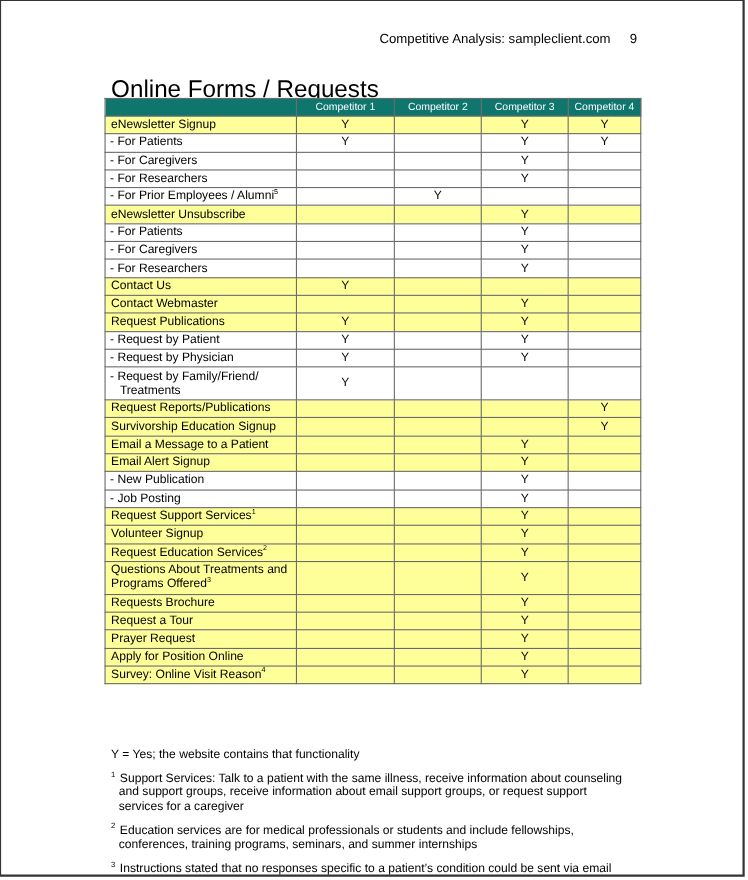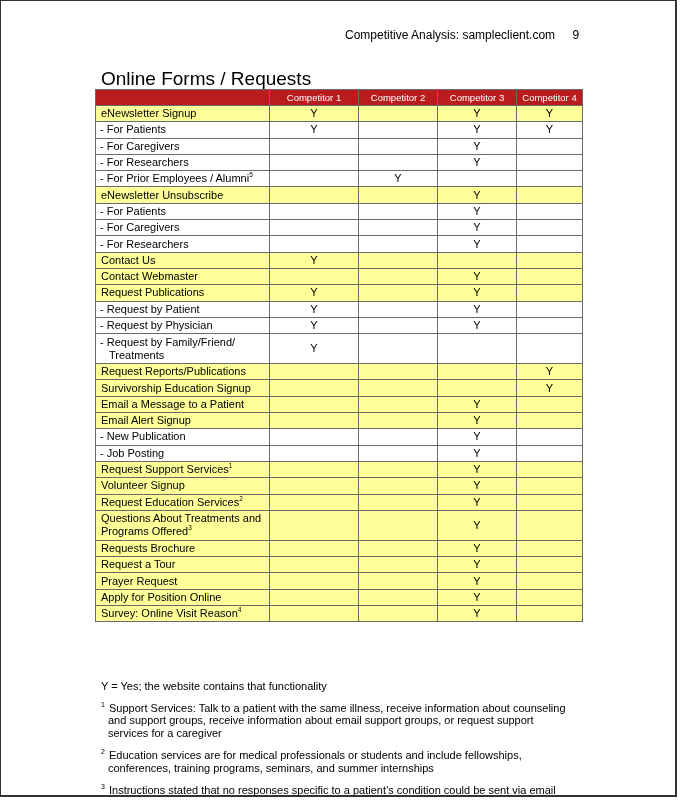--- a/index.html
+++ b/index.html
@@ -3,31 +3,31 @@
   <meta charset="utf-8">
   <style>
     html, body { margin: 0; padding: 0; background: #ffffff; }
     body { width: 680px; height: 800px; position: relative; overflow: hidden;
            font-family: "Liberation Sans", sans-serif; color: #000; }
     .page-frame { position: absolute; left: 0; top: 0; width: 677px; height: 797px;
                   border-right: 2px solid #333; border-bottom: 2px solid #333;
                   border-left: 1px solid #333; border-top: 1px solid #333; box-sizing: border-box; }
     .running-header { position: absolute; top: 28px; left: 345px; font-size: 12px; white-space: nowrap; }
     .running-header .page-num { margin-left: 14px; }
-    .section-title { position: absolute; top: 68px; left: 101px; font-size: 19px; }
+    .section-title { position: absolute; top: 68px; left: 101px; font-size: 22px; }
     table.matrix { position: absolute; top: 89px; left: 95px; border-collapse: collapse;
                    table-layout: fixed; width: 487px; font-size: 11px; }
     table.matrix col.c-feature { width: 174px; }
     table.matrix col.c-comp1 { width: 89px; }
     table.matrix col.c-comp2 { width: 79px; }
     table.matrix col.c-comp3 { width: 79px; }
     table.matrix col.c-comp4 { width: 66px; }
     table.matrix th, table.matrix td { border: 1px solid #6b6b6b; padding: 0 5px; height: 15.3px;
                    line-height: 13px; vertical-align: middle; }
-    table.matrix thead th { background: #b91c1c; color: #ffffff; font-weight: normal;
+    table.matrix thead th { background: #0f766e; color: #ffffff; font-weight: normal;
                    font-size: 9.5px; text-align: center; height: 15px; }
     table.matrix td.val { text-align: center; }
     table.matrix tr.main td { background: #ffff99; }
     table.matrix tr.sub td { background: #ffffff; }
     table.matrix tr.tall td { height: 29px; }
     table.matrix td.feature { white-space: normal; }
     table.matrix tr.sub td.feature { padding-left: 4px; }
     sup.fn { font-size: 6.5px; vertical-align: super; line-height: 0; }
     .wrap-indent { display: inline-block; padding-left: 9px; }
     .notes { position: absolute; left: 101px; top: 644px; width: 470px; font-size: 11px; line-height: 12.5px; margin-top: 36px; }

